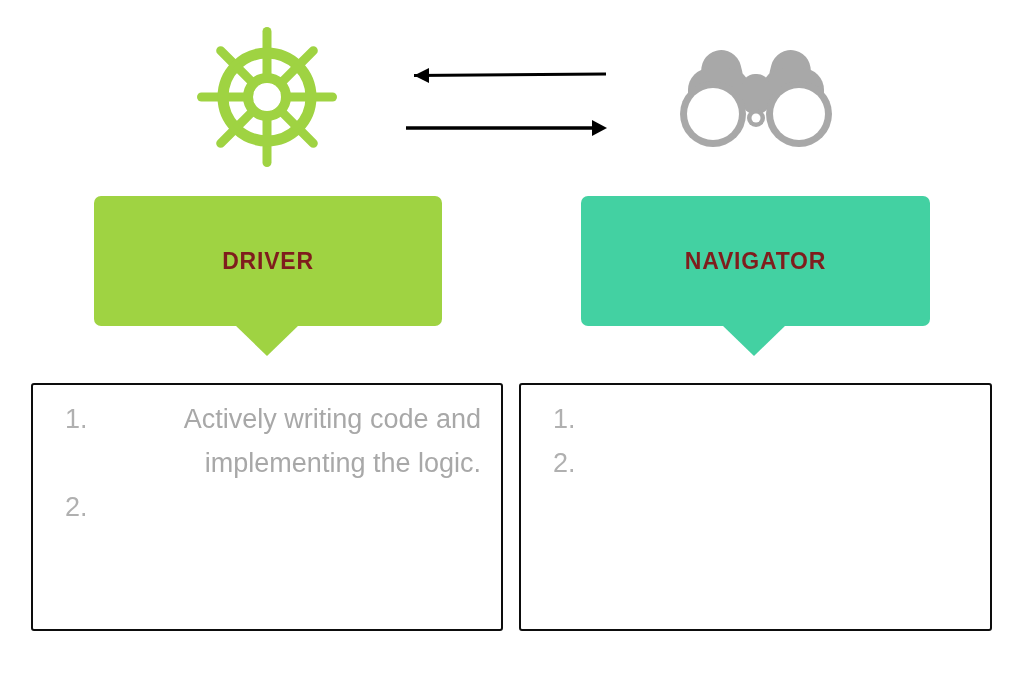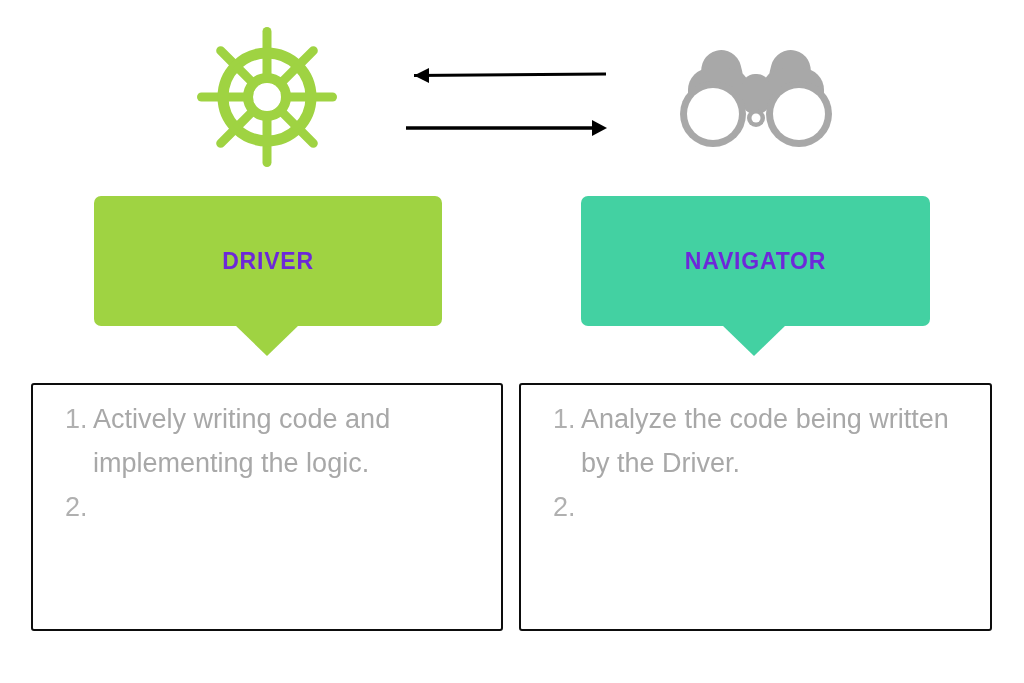--- a/index.html
+++ b/index.html
@@ -57,21 +57,21 @@
     left: 0;
     right: 0;
     top: 0;
     height: 130px;
     display: flex;
     align-items: center;
     justify-content: center;
     font-size: 23px;
     font-weight: bold;
     letter-spacing: 0.8px;
-    color: #6d28d9;
+    color: #7f1d1d;
   }
   .banner-tail {
     position: absolute;
     top: 129px;
     width: 0;
     height: 0;
     border-left: 32px solid transparent;
     border-right: 32px solid transparent;
   }
 
@@ -128,21 +128,21 @@
   .detail-num {
     flex: 0 0 auto;
     width: 46px;
     text-align: left;
     padding-left: 18px;
     box-sizing: border-box;
     color: #b0b0b0;
   }
   .detail-text {
     flex: 1 1 auto;
-    text-align: left;
+    text-align: right;
     padding-right: 6px;
   }
 </style>
 </head>
 <body>
 
 <div class="stage">
 
   <div class="icon-wheel">
     <svg viewBox="0 0 140 140" width="140" height="140" aria-hidden="true">
@@ -235,21 +235,20 @@
       <li class="detail-item">
         <span class="detail-num">2.</span>
       </li>
     </ul>
   </div>
 
   <div class="detail-box" id="box-navigator">
     <ul class="detail-list">
       <li class="detail-item">
         <span class="detail-num">1.</span>
-        <span class="detail-text">Analyze the code being written by the Driver.</span>
       </li>
       <li class="detail-item">
         <span class="detail-num">2.</span>
       </li>
     </ul>
   </div>
 
 </div>
 
 </body></html>

